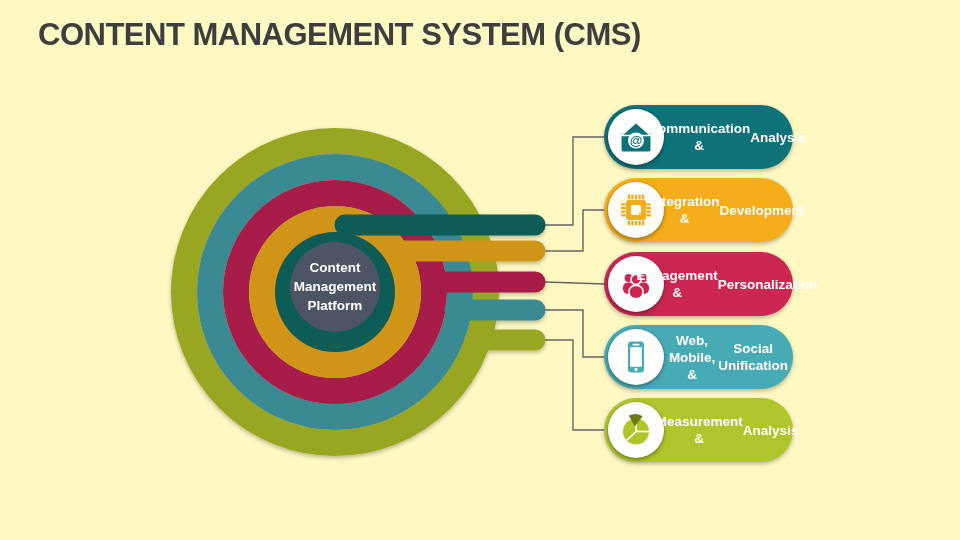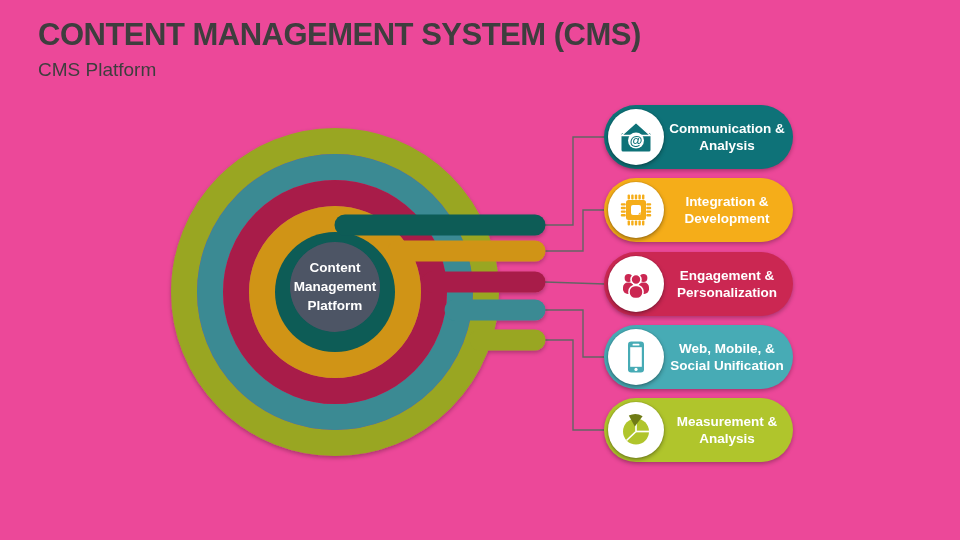--- a/index.html
+++ b/index.html
@@ -24,31 +24,30 @@
     border-radius:32px; box-shadow:0 2px 4px rgba(0,0,0,0.28);
   }
   .icon-circle {
     position:absolute; left:4px; top:4px; width:56px; height:56px;
     border-radius:50%; background:#FFFFFF;
     box-shadow:0 0 0 1px rgba(0,0,0,0.05), 0 2px 4px rgba(0,0,0,0.35);
     display:flex; align-items:center; justify-content:center;
   }
   .pill-text {
     position:absolute; left:62px; right:5px; top:0; bottom:0;
-    display:flex; flex-direction:column; align-items:center; justify-content:center;
+    display:flex; flex-direction:row; align-items:center; justify-content:center;
     color:#FFFFFF; font-size:13.5px; font-weight:bold; line-height:17px; text-align:center;
   }
 </style>
 </head>
 <body>
 
-<div class="slide" style="background-color: #ec4899;">
+<div class="slide" style="background-color: #fef9c3;">
 
   <div class="title">CONTENT MANAGEMENT SYSTEM (CMS)</div>
-  <div class="subtitle">CMS Platform</div>
 
   <svg class="diagram-svg" width="960" height="540" viewBox="0 0 960 540">
     <defs>
       <filter id="ds" x="-15%" y="-15%" width="130%" height="130%">
         <feDropShadow dx="0" dy="2" stdDeviation="2" flood-color="#000000" flood-opacity="0.28"></feDropShadow>
       </filter>
     </defs>
 
     <g fill="none" stroke-width="1.4">
       <polyline points="545,225 573,225 573,137 605,137" stroke="#646464"></polyline>

